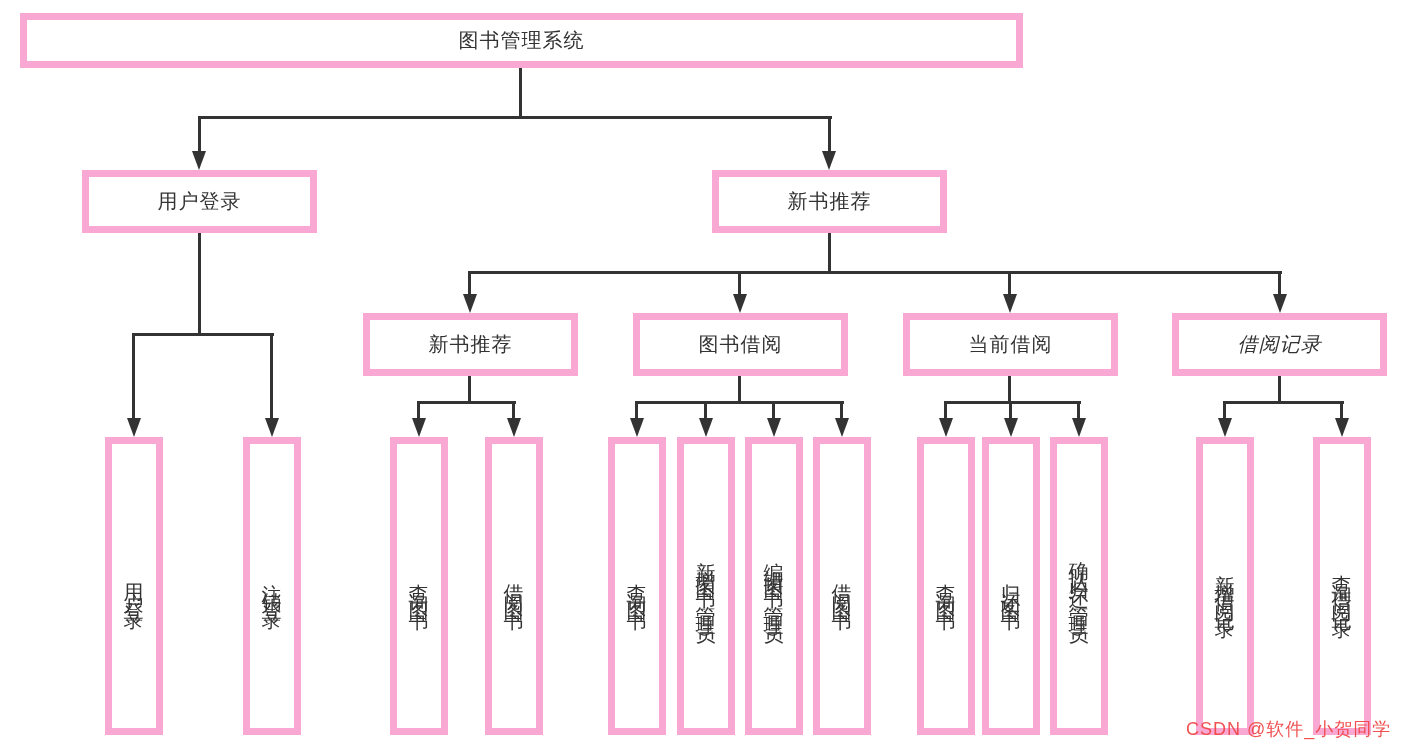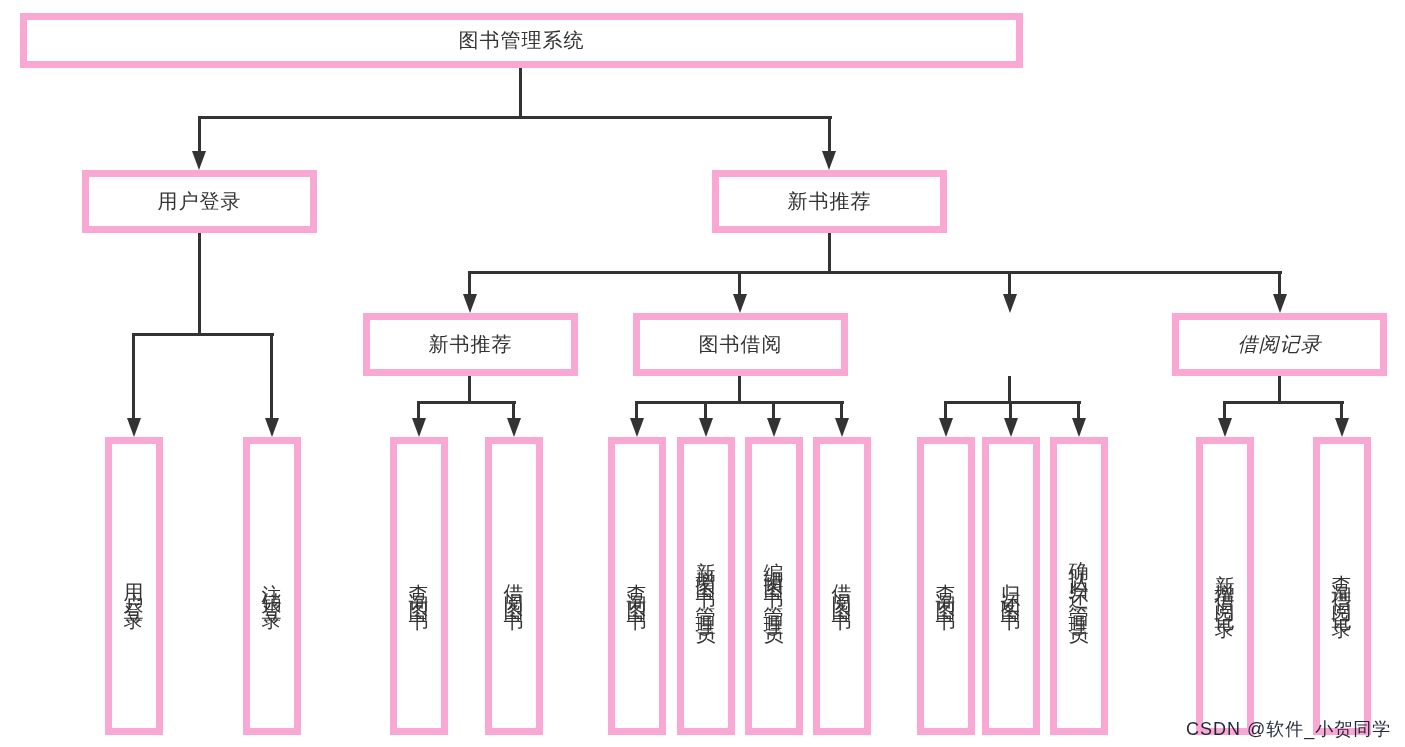--- a/index.html
+++ b/index.html
@@ -21,21 +21,21 @@
   .vl { position:absolute; width:3px; background:#333333; }
   .hl { position:absolute; height:3px; background:#333333; }
   .ah {
     position:absolute; width:0; height:0;
     border-left:7px solid transparent; border-right:7px solid transparent;
     border-top:19px solid #333333;
   }
   .watermark {
     position:absolute; left:1186px; top:717px; z-index:5;
     font-size:18px; letter-spacing:1px; white-space:nowrap;
-    color:#0f172a; opacity:0.92;
+    color:#ef4444; opacity:0.92;
   }
 </style>
 </head>
 <body>
 
 <div class="canvas">
 
   <div class="box hbox" style="left:20px;top:13px;width:1003px;height:55px;">
     <span>图书管理系统</span>
   </div>
@@ -63,20 +63,23 @@
   <div class="vl" style="left:1008px;top:271px;height:26px;"></div>
   <div class="ah" style="left:1003px;top:294px;"></div>
   <div class="vl" style="left:1278px;top:271px;height:26px;"></div>
   <div class="ah" style="left:1273px;top:294px;"></div>
 
   <div class="box hbox" style="left:363px;top:313px;width:215px;height:63px;">
     <span>新书推荐</span>
   </div>
   <div class="box hbox" style="left:633px;top:313px;width:215px;height:63px;">
     <span>图书借阅</span>
+  </div>
+  <div class="box hbox" style="left:903px;top:313px;width:215px;height:63px;">
+    <span>当前借阅</span>
   </div>
   <div class="box hbox" style="left:1172px;top:313px;width:215px;height:63px;font-style:italic;">
     <span>借阅记录</span>
   </div>
 
   <div class="vl" style="left:198px;top:233px;height:103px;"></div>
   <div class="hl" style="left:132px;top:333px;width:142px;"></div>
   <div class="vl" style="left:132px;top:333px;height:87px;"></div>
   <div class="ah" style="left:127px;top:418px;"></div>
   <div class="vl" style="left:270px;top:333px;height:87px;"></div>

